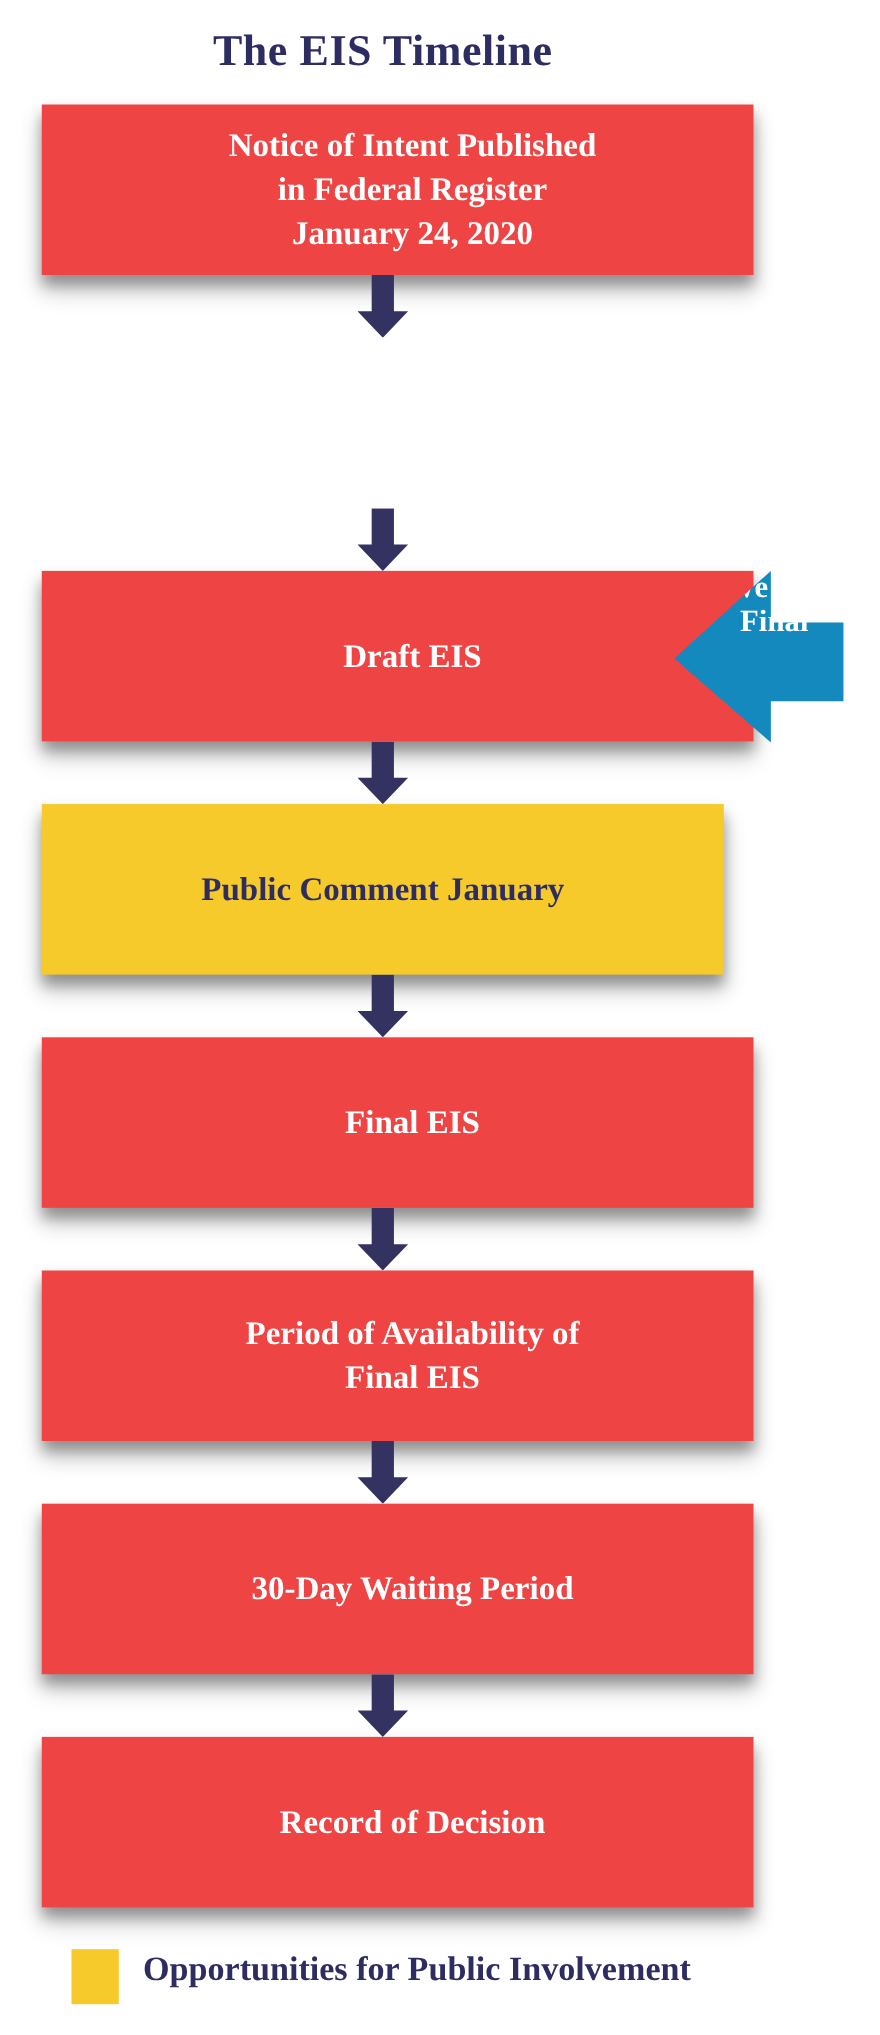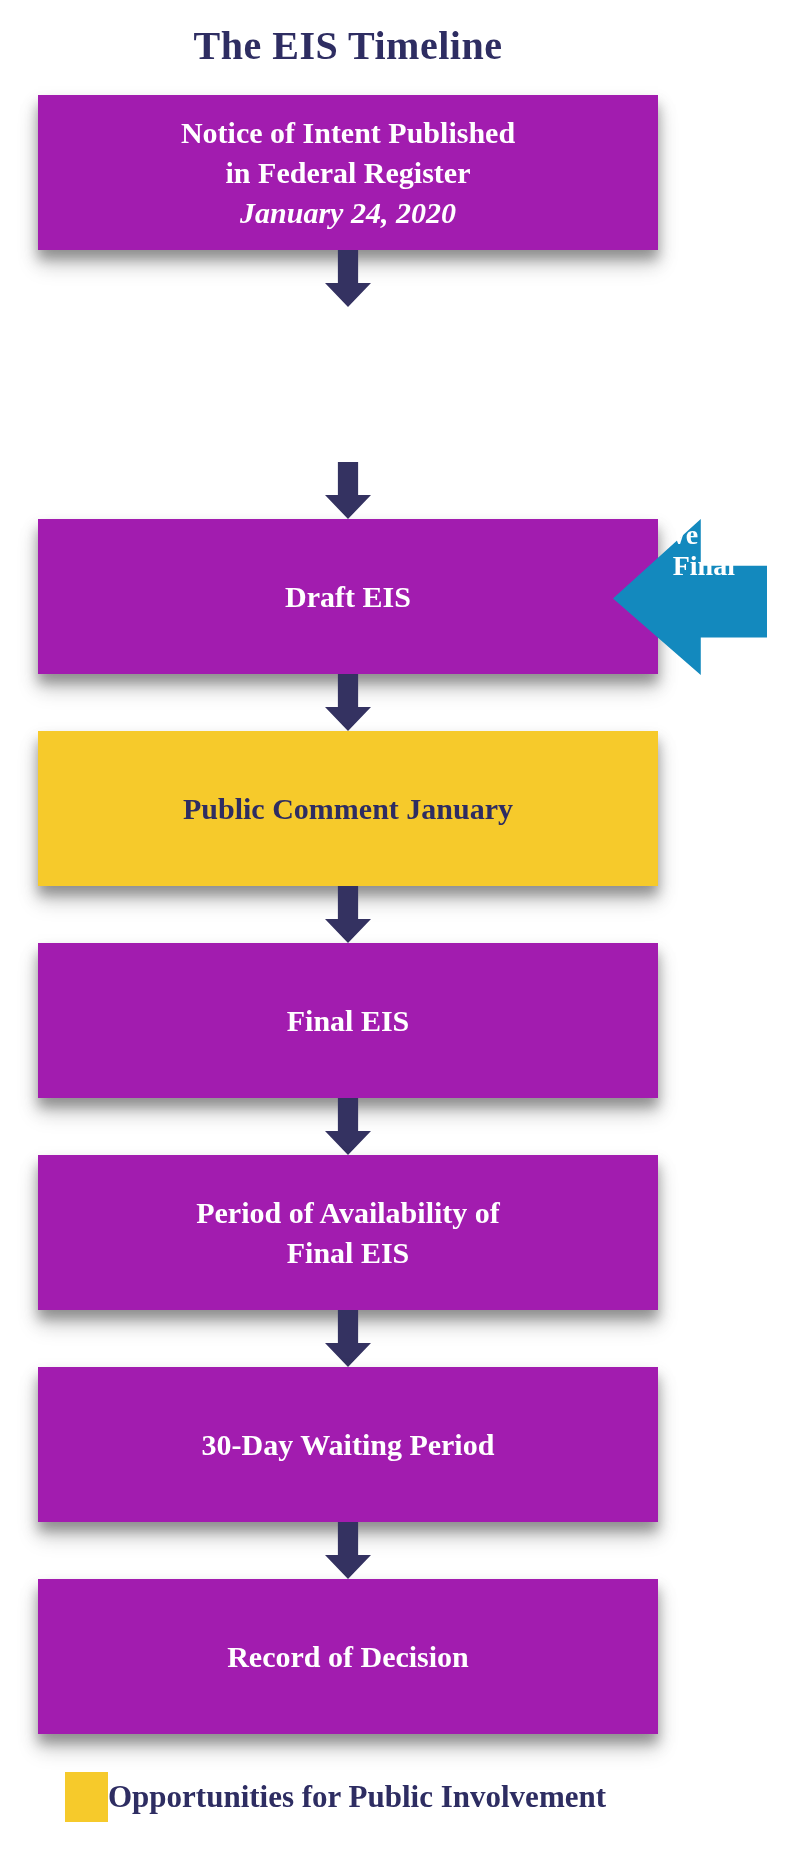--- a/index.html
+++ b/index.html
@@ -10,23 +10,23 @@
   .title{
     position:absolute;top:22px;left:38px;width:620px;margin:0;
     text-align:center;font-size:40px;font-weight:bold;color:#2E2D62;letter-spacing:0.5px;
   }
   .box{
     position:absolute;left:38px;width:620px;height:155px;
     display:flex;flex-direction:column;justify-content:center;align-items:center;
     text-align:center;font-weight:bold;font-size:30px;line-height:40px;
     box-shadow:0 9px 12px rgba(75,75,75,0.50), 0 15px 20px rgba(0,0,0,0.18);
   }
-  .box.navy{background:#a21caf;color:#ffffff;}
+  .box.navy{background:#ef4444;color:#ffffff;padding-left:27px;}
   .box.yellow{background:#F6CA2B;color:#2E2D62;}
-  .box .date{font-style:italic;}
+  .box .date{}
   .box div:empty{display:none;}
   .down-arrow{
     position:absolute;left:325px;width:46px;height:57px;background:#343261;
     clip-path:polygon(28% 0,72% 0,72% 58%,100% 58%,50% 100%,0 58%,28% 58%);
   }
   .t250{top:250px}.t462{top:462px}.t674{top:674px}.t886{top:886px}
   .t1098{top:1098px}.t1310{top:1310px}.t1522{top:1522px}
   .s95{top:95px}.s307{top:307px}.s519{top:519px}.s731{top:731px}
   .s943{top:943px}.s1155{top:1155px}.s1367{top:1367px}.s1579{top:1579px}
   .we-are-here{
@@ -36,21 +36,21 @@
     filter:drop-shadow(7px 8px 5px rgba(60,60,60,0.55));
     z-index:5;
   }
   .we-are-here .marker-text{
     position:absolute;left:22%;top:0;width:74%;height:100%;
     display:flex;flex-direction:column;justify-content:flex-start;align-items:center;
     color:#ffffff;font-weight:bold;font-size:28px;line-height:31px;text-align:center;
   }
   .legend{
     position:absolute;left:39px;top:1772px;
-    display:flex;align-items:center;padding-left:26px;
+    display:flex;align-items:flex-start;gap:22px;padding-left:26px;
   }
   .legend .swatch{width:43px;height:50px;background:#F6CA2B;flex:0 0 auto;}
   .legend .legend-label{font-size:31px;font-weight:bold;color:#2E2D62;white-space:nowrap;}
 </style>
 </head>
 <body>
 
 <div class="canvas">
 
   <h1 class="title">The EIS Timeline</h1>

